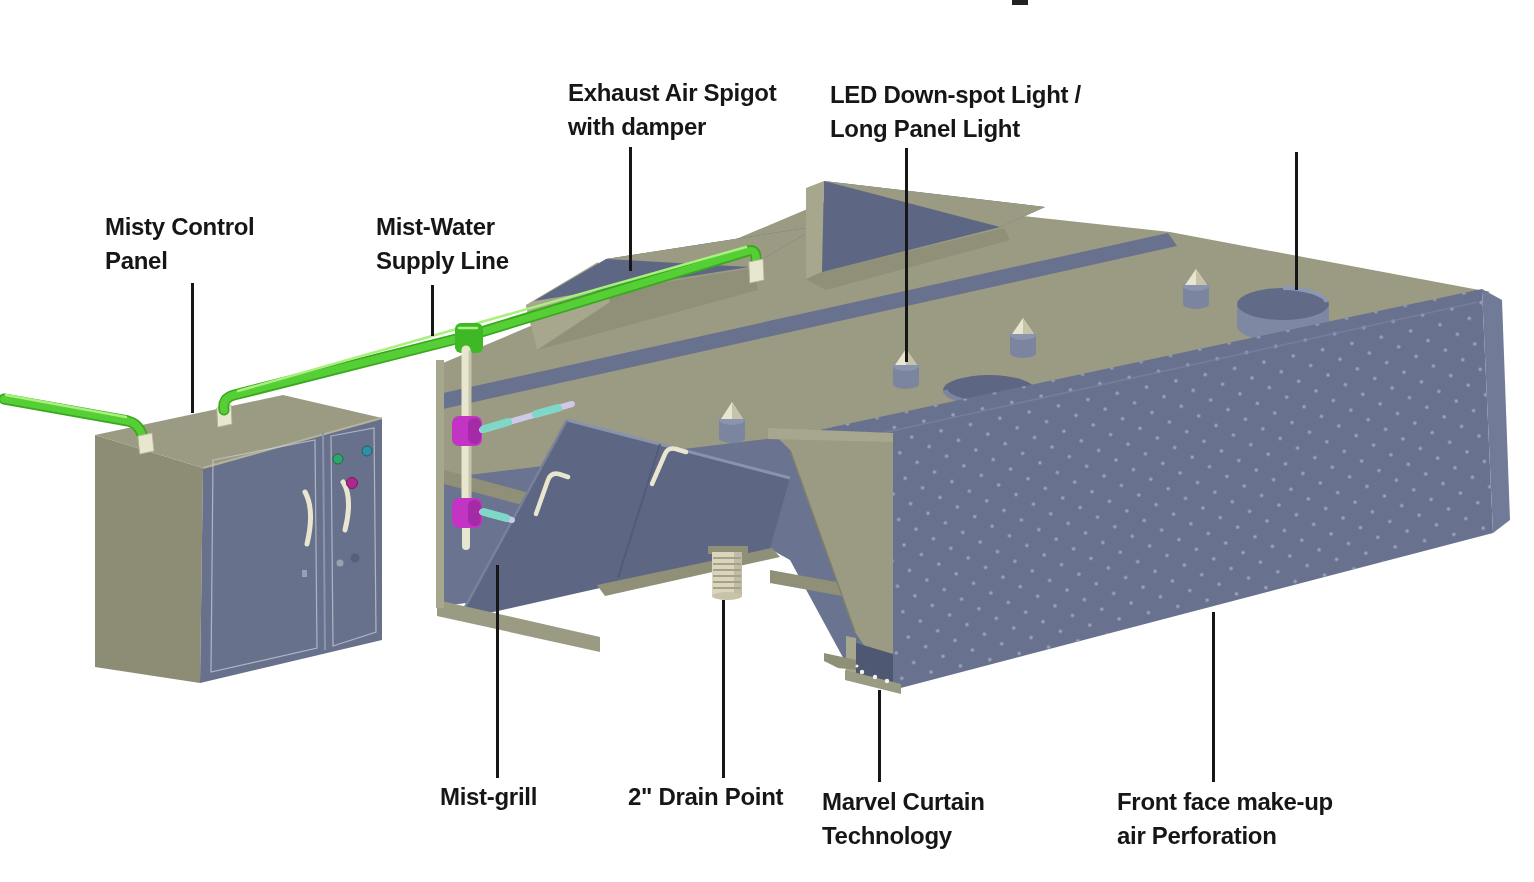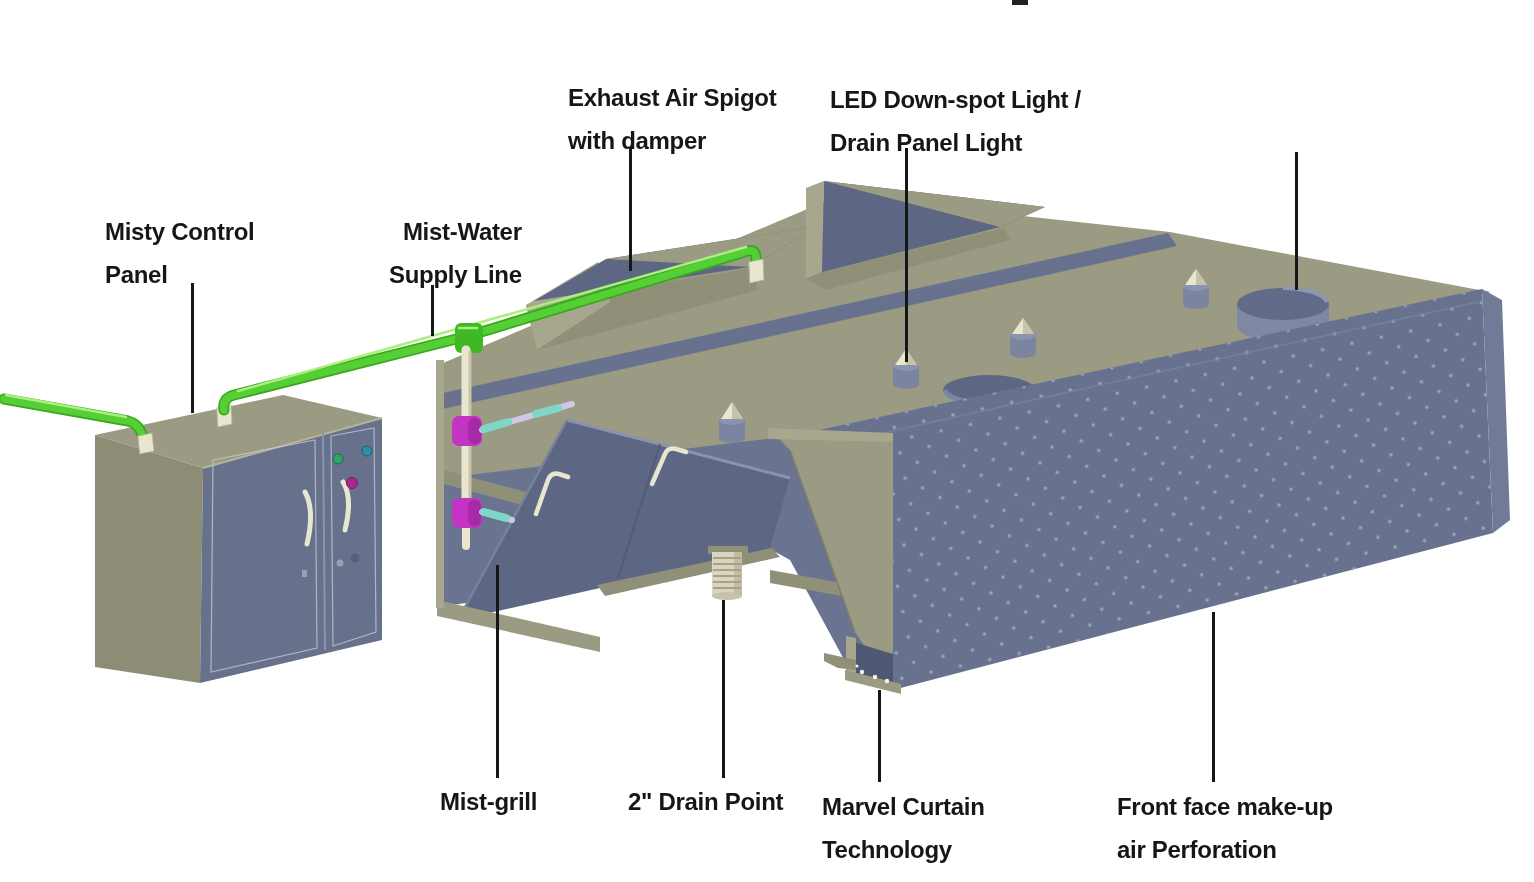--- a/index.html
+++ b/index.html
@@ -9,21 +9,21 @@
     background:var(--c-bg,#ffffff);
     font-family:"Liberation Sans", sans-serif;
     overflow:hidden;
   }
   .scene{position:absolute;left:0;top:0;}
   .annotation-layer{position:absolute;left:0;top:0;width:100%;height:100%;pointer-events:none;}
   .diagram-label{
     position:absolute;
     font-weight:700;
     font-size:24px;
-    line-height:43px;
+    line-height:34px;
     letter-spacing:-0.3px;
     color:var(--c-ink,#161616);
     white-space:pre-line;
   }
   .leader{position:absolute;width:3px;background:var(--c-ink,#161616);}
   .artifact{position:absolute;background:#222;}
 
   
   .f-khaki{fill:var(--c-khaki)}
   .f-khaki-l{fill:var(--c-khaki-light)}
@@ -222,28 +222,28 @@
       <path d="M482,512 L512,520" class="s-lav" stroke-width="6"></path>
       <path d="M484,512 L506,518" class="s-cyan" stroke-width="8"></path>
     </g>
   </svg>
 
   <div class="annotation-layer" id="annotations">
       <div class="leader" style="left: 191px; top: 283px; height: 130px;"></div>
       <div class="diagram-label" style="left: 105px; top: 210px;">Misty Control
 Panel</div>
       <div class="leader" style="left: 431px; top: 285px; height: 51px;"></div>
-      <div class="diagram-label" style="left: 389px; top: 210px; text-align: right;">Mist-Water
+      <div class="diagram-label" style="left: 376px; top: 210px;">Mist-Water
 Supply Line</div>
       <div class="leader" style="left: 629px; top: 147px; height: 124px;"></div>
       <div class="diagram-label" style="left: 568px; top: 76px;">Exhaust Air Spigot
 with damper</div>
       <div class="leader" style="left: 905px; top: 148px; height: 214px;"></div>
       <div class="diagram-label" style="left: 830px; top: 78px;">LED Down-spot Light /
-Drain Panel Light</div>
+Long Panel Light</div>
       <div class="leader" style="left: 1295px; top: 152px; height: 138px;"></div>
       <div class="leader" style="left: 496px; top: 565px; height: 213px;"></div>
       <div class="diagram-label" style="left: 440px; top: 780px;">Mist-grill</div>
       <div class="leader" style="left: 722px; top: 600px; height: 178px;"></div>
       <div class="diagram-label" style="left: 628px; top: 780px;">2" Drain Point</div>
       <div class="leader" style="left: 878px; top: 690px; height: 92px;"></div>
       <div class="diagram-label" style="left: 822px; top: 785px;">Marvel Curtain
 Technology</div>
       <div class="leader" style="left: 1212px; top: 612px; height: 170px;"></div>
       <div class="diagram-label" style="left: 1117px; top: 785px;">Front face make-up

